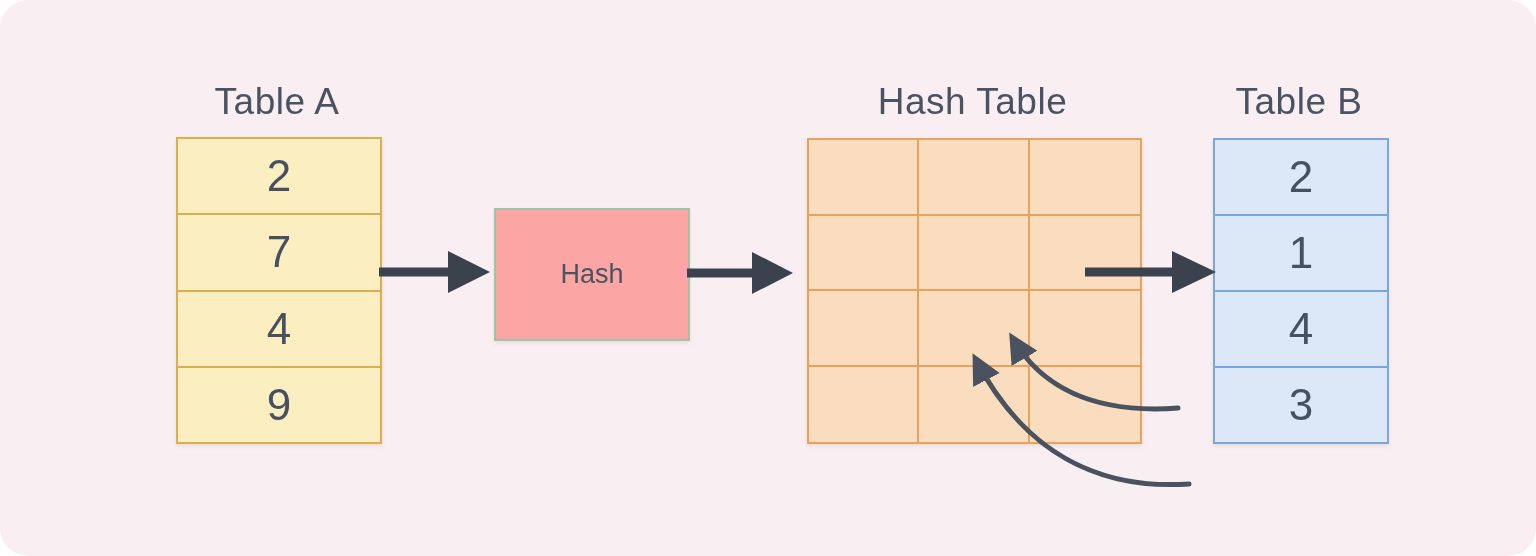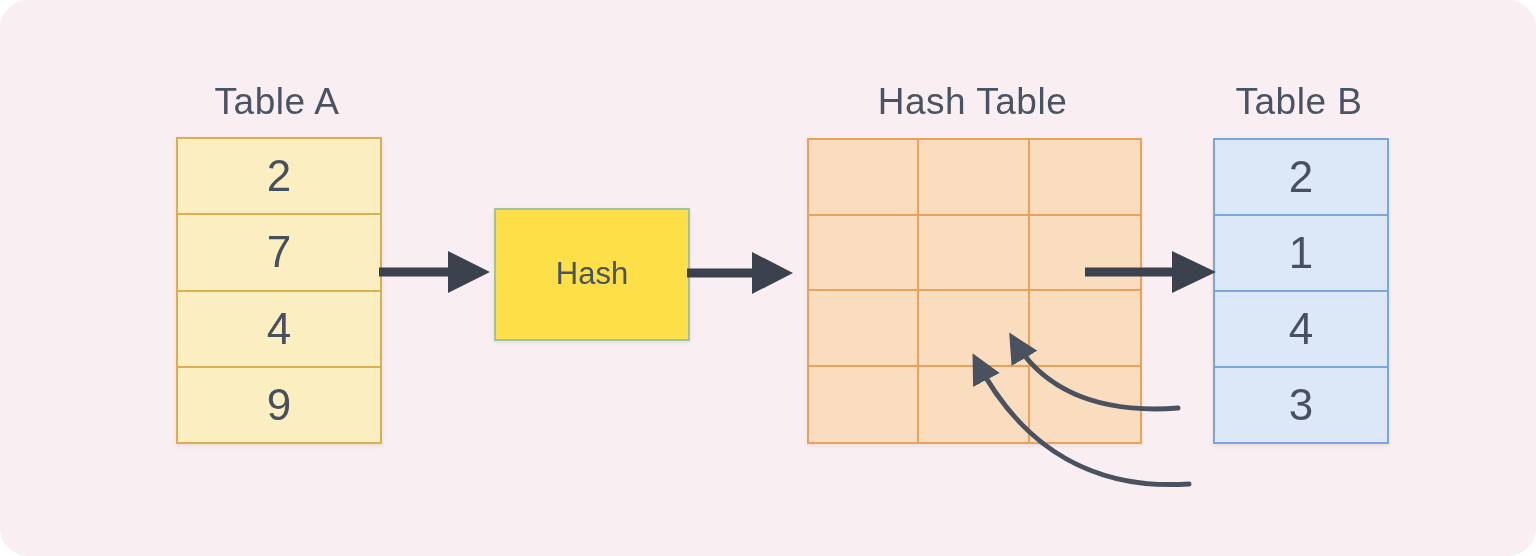--- a/index.html
+++ b/index.html
@@ -37,23 +37,23 @@
   #table-a .cell + .cell { border-top:2px solid #dcae50; }
 
   #table-b {
     left:1213px; top:138px; width:172px; height:302px;
     background:#dce8f8; border:2px solid #79a6dc;
   }
   #table-b .cell + .cell { border-top:2px solid #79a6dc; }
 
   #hash-fn {
     position:absolute; left:494px; top:208px; width:192px; height:129px;
-    background:#fde047; border:2px solid #a2c1a7;
+    background:#fca5a5; border:2px solid #a2c1a7;
     display:flex; flex-direction:column; align-items:center; justify-content:center;
-    font-size:31px; line-height:1.32; color:#4a5361;
+    font-size:27px; line-height:1.32; color:#4a5361;
     box-shadow:0 2px 4px rgba(90,110,90,0.12);
   }
 
   #hash-grid {
     position:absolute; left:807px; top:138px; width:331px; height:302px;
     background:#fadcbe; border:2px solid #e9a25d;
     display:grid;
     grid-template-columns:repeat(3,1fr);
     grid-template-rows:repeat(4,1fr);
     box-shadow:0 2px 4px rgba(150,100,50,0.12);

